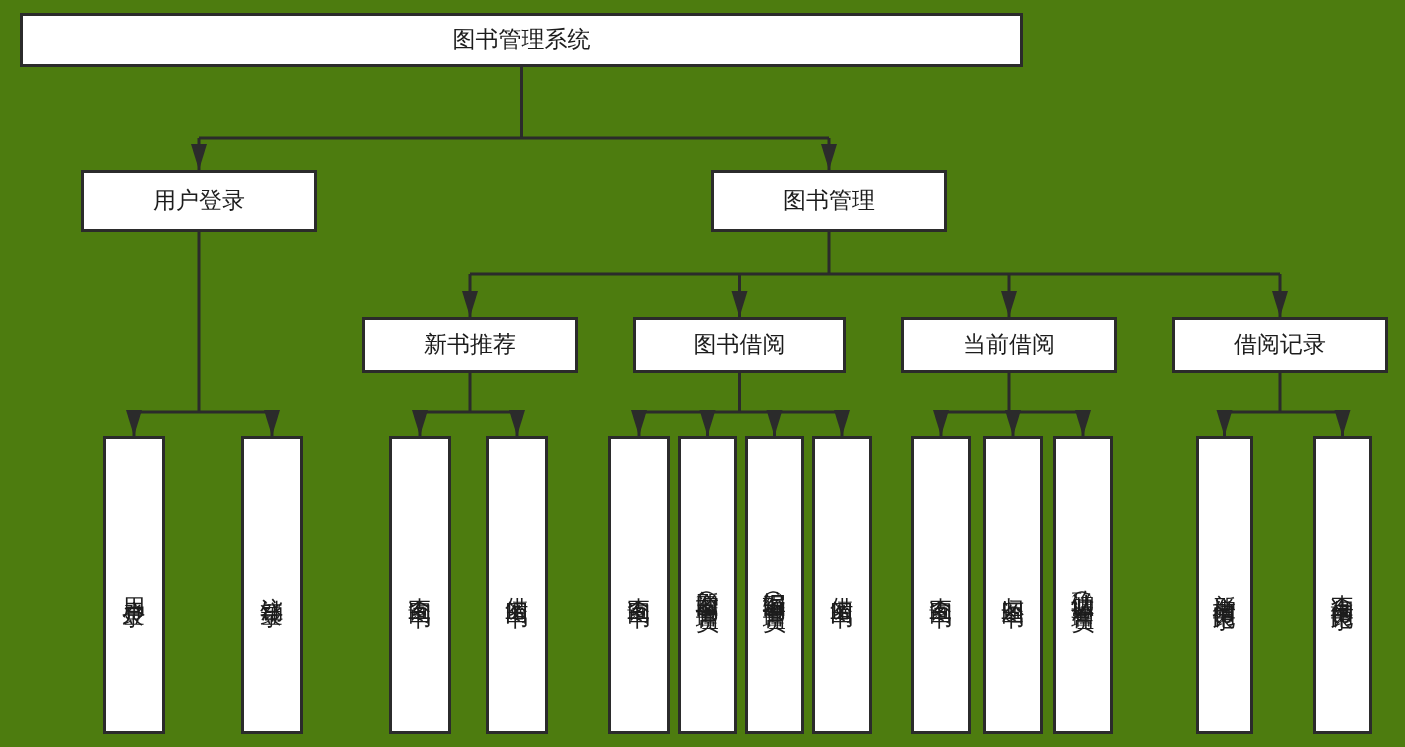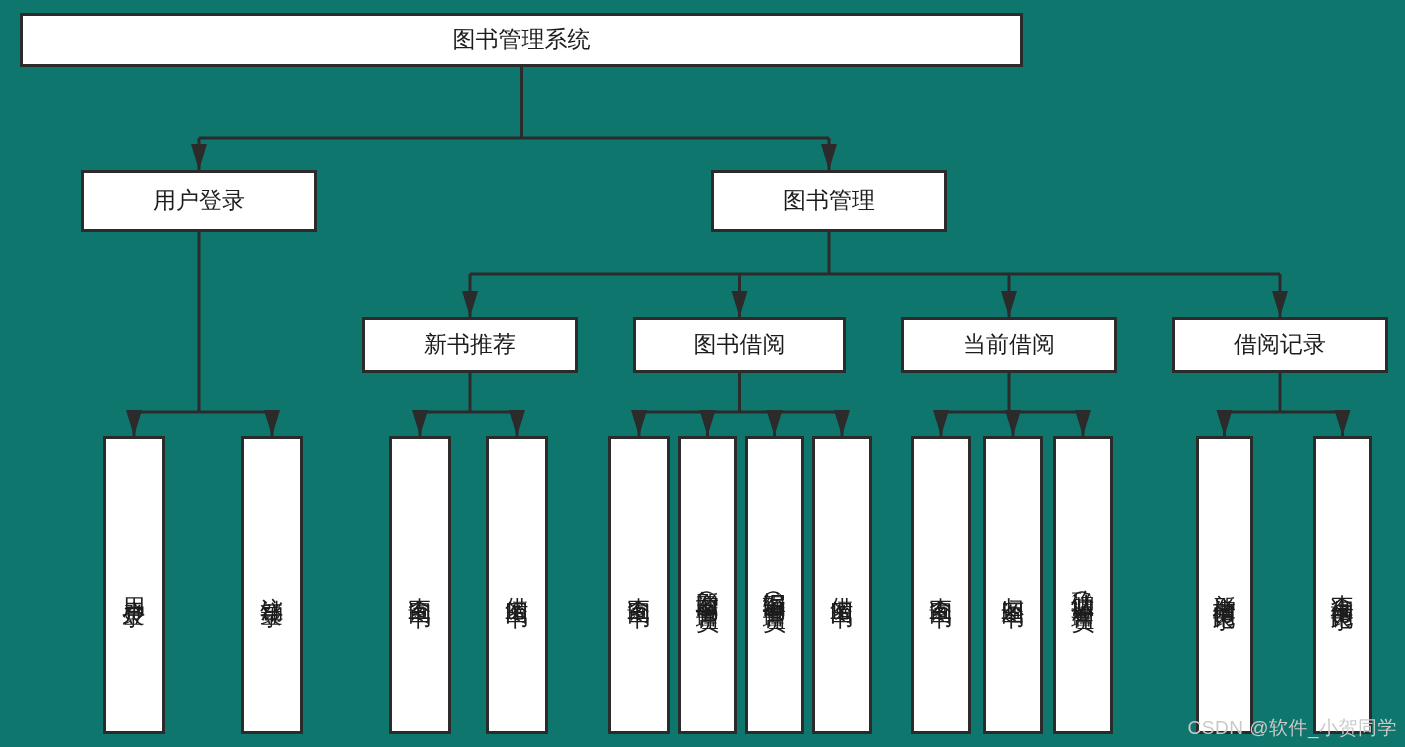--- a/index.html
+++ b/index.html
@@ -7,21 +7,21 @@
     padding: 0;
     background: #ffffff;
   }
   body {
     font-family: "Liberation Sans", "DejaVu Sans", sans-serif;
   }
   #stage {
     position: relative;
     width: 1405px;
     height: 747px;
-    background: #0f766e;
+    background: #4d7c0f;
     overflow: hidden;
   }
   svg#diagram {
     position: absolute;
     left: 0;
     top: 0;
     width: 1405px;
     height: 747px;
   }
   .node-rect {
@@ -172,14 +172,13 @@
       <div class="leaf-label" style="left: 678px; top: 436px; width: 59px; height: 298px;">新增图书（管理员）</div>
       <div class="leaf-label" style="left: 745px; top: 436px; width: 59px; height: 298px;">编辑图书（管理员）</div>
       <div class="leaf-label" style="left: 812px; top: 436px; width: 60px; height: 298px;">借阅图书</div>
       <div class="leaf-label" style="left: 911px; top: 436px; width: 60px; height: 298px;">查询图书</div>
       <div class="leaf-label" style="left: 983px; top: 436px; width: 60px; height: 298px;">归还图书</div>
       <div class="leaf-label" style="left: 1053px; top: 436px; width: 60px; height: 298px;">确认归还（管理员）</div>
       <div class="leaf-label" style="left: 1196px; top: 436px; width: 57px; height: 298px;">新增借阅记录</div>
       <div class="leaf-label" style="left: 1313px; top: 436px; width: 59px; height: 298px;">查询借阅记录</div>
     </div>
 
-  <div class="watermark">CSDN @软件_小贺同学</div>
 </div>
 
 </body></html>

